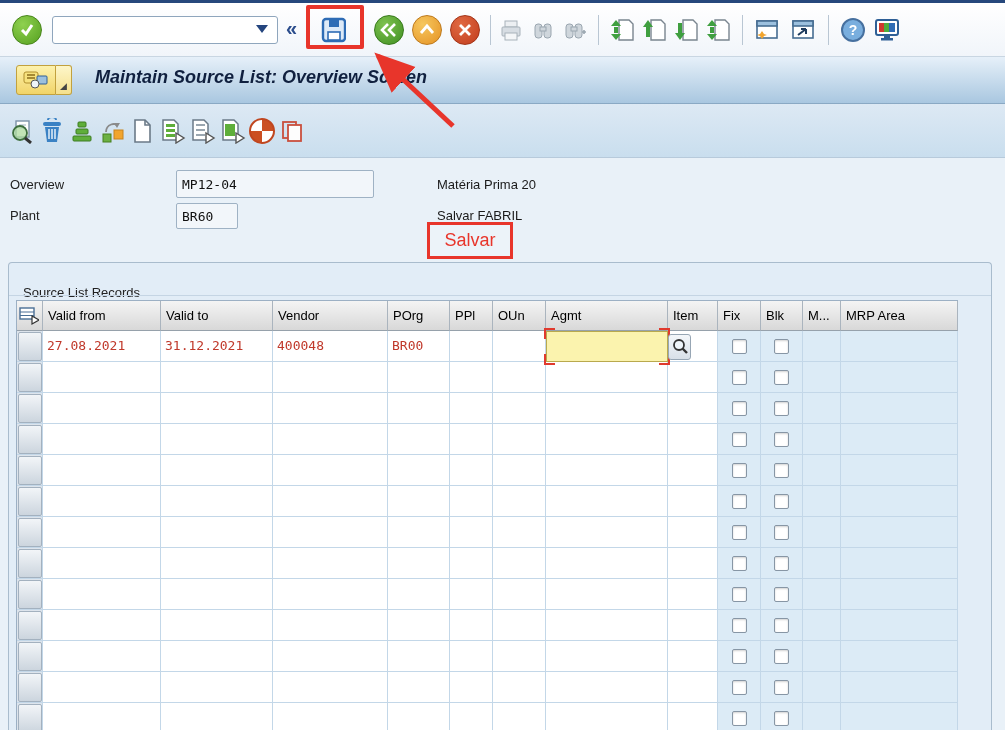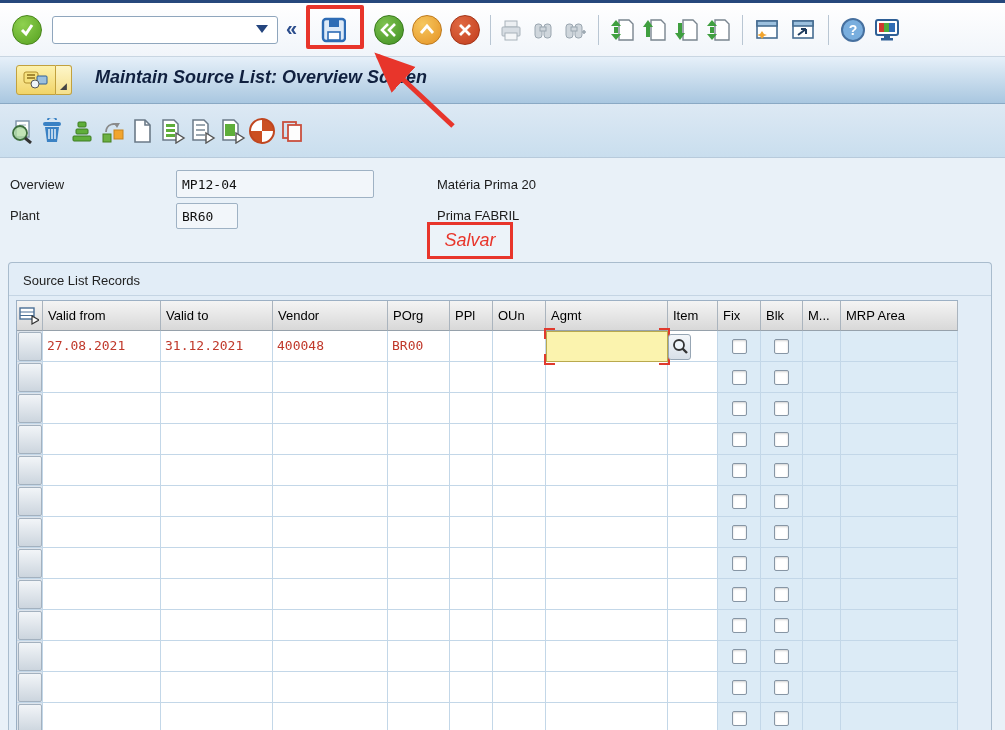--- a/index.html
+++ b/index.html
@@ -27,30 +27,30 @@
   .ptitle{left:95px;top:10px;font-size:18px;font-weight:bold;font-style:italic;color:#10203f;}
   
   .apptoolbar{left:0;top:104px;width:1005px;height:54px;background:linear-gradient(#dde9f4,#c9deee);
     border-bottom:1px solid #b7cadb;}
   .aicon{top:12px;width:28px;height:30px;display:flex;align-items:center;justify-content:center;}
   .pie{width:22px;height:22px;border-radius:50%;border:2px solid #c0461f;
     background:conic-gradient(#cb4f22 0 90deg,#ffffff 90deg 180deg,#cb4f22 180deg 270deg,#ffffff 270deg 360deg);}
   
   .savebox{left:306px;top:5px;width:58px;height:44px;border:4px solid #e8352b;border-radius:2px;z-index:40;}
   .salvarbox{left:427px;top:118px;width:86px;height:37px;border:3px solid #e8352b;display:flex;
-    align-items:center;justify-content:center;font-size:18px;color:#e8352b;z-index:40;background:rgba(255,255,255,0.15);font-style:italic;}
+    align-items:center;justify-content:center;font-size:18px;color:#e8352b;z-index:40;background:rgba(255,255,255,0.15);}
   .overlay{left:0;top:0;z-index:39;pointer-events:none;}
   
   .flabel{color:#222;}
   .fvalue{font-family:"DejaVu Sans Mono",monospace;font-size:13px;color:#111;
     background:#f2f6fa;border:1px solid #9fb2c4;border-radius:2px;display:flex;align-items:center;padding:0 5px;}
   
   .groupbox{left:8px;top:262px;width:984px;height:468px;border:1px solid #a9bccd;border-bottom:none;
     border-radius:4px 4px 0 0;background:#e2edf7;}
-  .gtitle{left:14px;top:10px;color:#222;}
+  .gtitle{left:14px;top:22px;color:#222;}
   .gline{left:0;top:32px;width:982px;height:1px;background:#c5d5e4;}
   .table{left:16px;top:300px;z-index:5;border-left:1px solid #9cb0c4;border-top:1px solid #9cb0c4;background:#fff;}
   .trow{white-space:nowrap;height:31px;font-size:0;}
   .thead{height:30px;}
   .hcell{display:inline-block;vertical-align:top;height:30px;line-height:29px;font-size:13px;color:#000;
     background:linear-gradient(#f4f4f4,#d8d8d8);border-right:1px solid #aab4be;border-bottom:1px solid #96a1ab;
     box-sizing:border-box;padding:0 5px;overflow:hidden;}
   .cell{display:inline-block;position:relative;vertical-align:top;height:31px;line-height:30px;font-size:13px;
     background:#fff;border-right:1px solid #c3d7e8;border-bottom:1px solid #c3d7e8;box-sizing:border-box;
     padding:0 4px;overflow:visible;}
@@ -301,21 +301,21 @@
   </defs>
   <line x1="453" y1="126" x2="378" y2="56" stroke="#e8352b" stroke-width="5" marker-end="url(#ah)"></line>
 </svg>
 
 <div class="abs flabel" style="left:10px;top:177px;">Overview</div>
 <div class="abs fvalue" style="left:176px;top:170px;width:198px;height:28px;">MP12-04</div>
 <div class="abs" style="left:437px;top:177px;">Matéria Prima 20</div>
 
 <div class="abs flabel" style="left:10px;top:208px;">Plant</div>
 <div class="abs fvalue" style="left:176px;top:203px;width:62px;height:26px;">BR60</div>
-<div class="abs" style="left:437px;top:208px;">Prima FABRIL</div>
+<div class="abs" style="left:437px;top:208px;">Salvar FABRIL</div>
 
 <div class="abs groupbox">
   <div class="abs gtitle">Source List Records</div>
   <div class="abs gline"></div>
 </div>
 
 <div class="abs table" id="slt">
     <div class="trow thead"><div class="hcell selh" style="width: 26px;"><svg width="20" height="24">
           <rect x="1" y="5" width="14" height="11" fill="#fff" stroke="#4a6f96" stroke-width="1.4"></rect>
           <path d="M1,9 h14 M1,12.5 h14" stroke="#4a6f96" stroke-width="1"></path>

